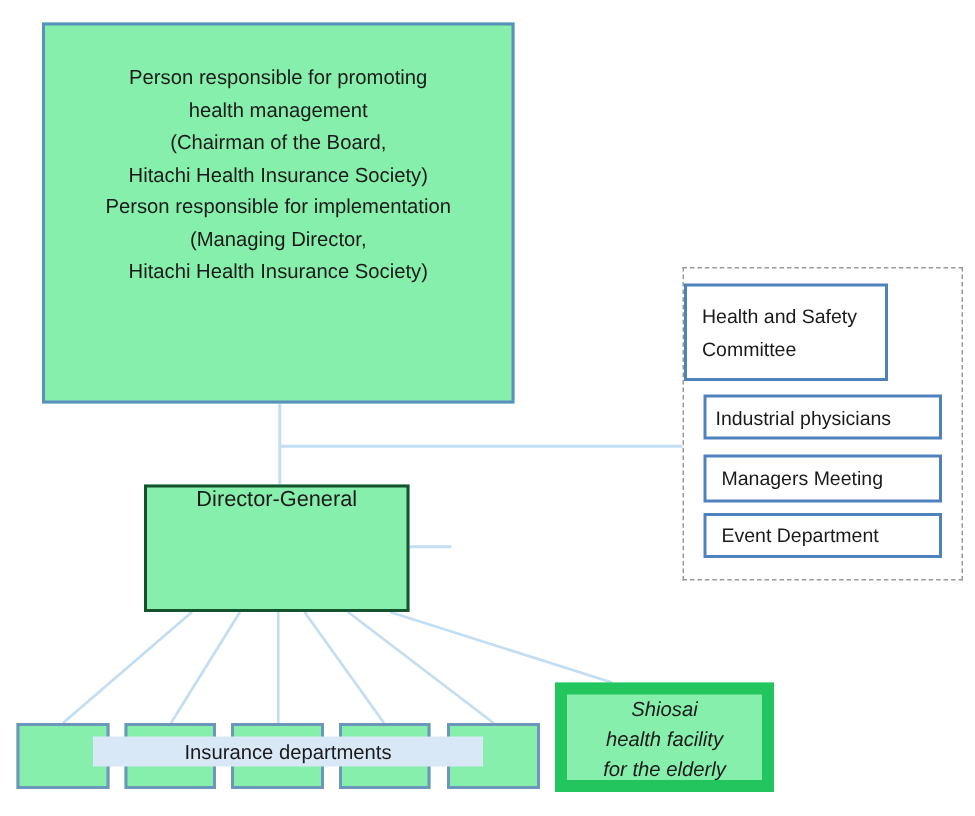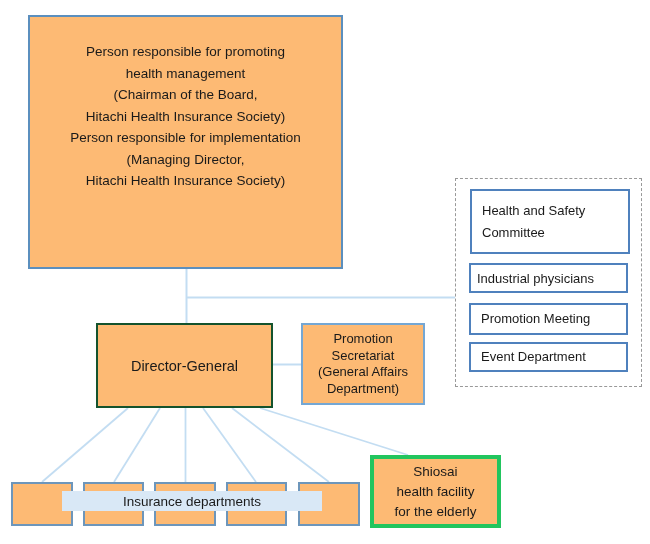--- a/index.html
+++ b/index.html
@@ -17,24 +17,23 @@
     overflow: hidden;
   }
   .connectors {
     position: absolute;
     left: 0; top: 0;
     width: 650px; height: 544px;
     z-index: 0;
   }
   .box {
     position: absolute;
-    background: #fdba74;
+    background: #86efac;
     box-sizing: border-box;
     display: flex;
-    align-items: center;
     justify-content: center;
     text-align: center;
     z-index: 1;
   }
   .multiline { white-space: pre-line; }
 
   
   .top-box {
     left: 28px; top: 15px;
     width: 315px; height: 254px;
@@ -79,21 +78,21 @@
     box-sizing: border-box;
     border: 2px solid #4f81bd;
     display: flex;
     align-items: center;
     text-align: left;
     font-size: 13px;
     line-height: 22px;
     padding-left: 10px;
     z-index: 2;
   }
-  .cb-0 { left: 14px; top: 10px;  width: 160px; height: 65px; }
+  .cb-0 { left: 0; top: 10px;  width: 136px; height: 65px; }
   .cb-1 { left: 13px; top: 84px;  width: 159px; height: 30px; line-height: 15px; padding-left: 6px; }
   .cb-2 { left: 13px; top: 124px; width: 159px; height: 32px; }
   .cb-3 { left: 13px; top: 163px; width: 159px; height: 30px; }
 
   
   .dept-box {
     border: 2px solid #6d96bb;
     top: 482px;
     height: 44px;
   }
@@ -112,24 +111,25 @@
     display: flex;
     align-items: center;
     justify-content: center;
     font-size: 13.5px;
     z-index: 3;
   }
 
   
   .shiosai-box {
     left: 370px; top: 455px;
-    width: 131px; height: 73px;
-    border: 4px solid #22c55e;
+    width: 146px; height: 73px;
+    border: 8px solid #22c55e;
     font-size: 13.5px;
     line-height: 20px;
+    font-style: italic;
   }
 </style>
 </head>
 <body>
 
 <div class="stage">
 
   <svg class="connectors" viewBox="0 0 650 544" xmlns="http://www.w3.org/2000/svg">
     <g stroke="#c3ddf2" stroke-width="2" fill="none">
 
@@ -157,37 +157,31 @@
 Hitachi Health Insurance Society)</div>
     <div class="multiline para2">Person responsible for implementation
 (Managing Director,
 Hitachi Health Insurance Society)</div>
   </div>
 
   <div class="box dg-box">
     <span>Director-General</span>
   </div>
 
-  <div class="box ps-box">
-    <span class="multiline">Promotion
-Secretariat
-(General Affairs
-Department)</span>
-  </div>
 
   <div class="dashed-panel">
     <div class="committee-box cb-0">
       <span class="multiline">Health and Safety
 Committee</span>
     </div>
     <div class="committee-box cb-1">
       <span>Industrial physicians</span>
     </div>
     <div class="committee-box cb-2">
-      <span>Promotion Meeting</span>
+      <span>Managers Meeting</span>
     </div>
     <div class="committee-box cb-3">
       <span>Event Department</span>
     </div>
   </div>
 
   <div class="box dept-box dept-1"></div>
   <div class="box dept-box dept-2"></div>
   <div class="box dept-box dept-3"></div>
   <div class="box dept-box dept-4"></div>

